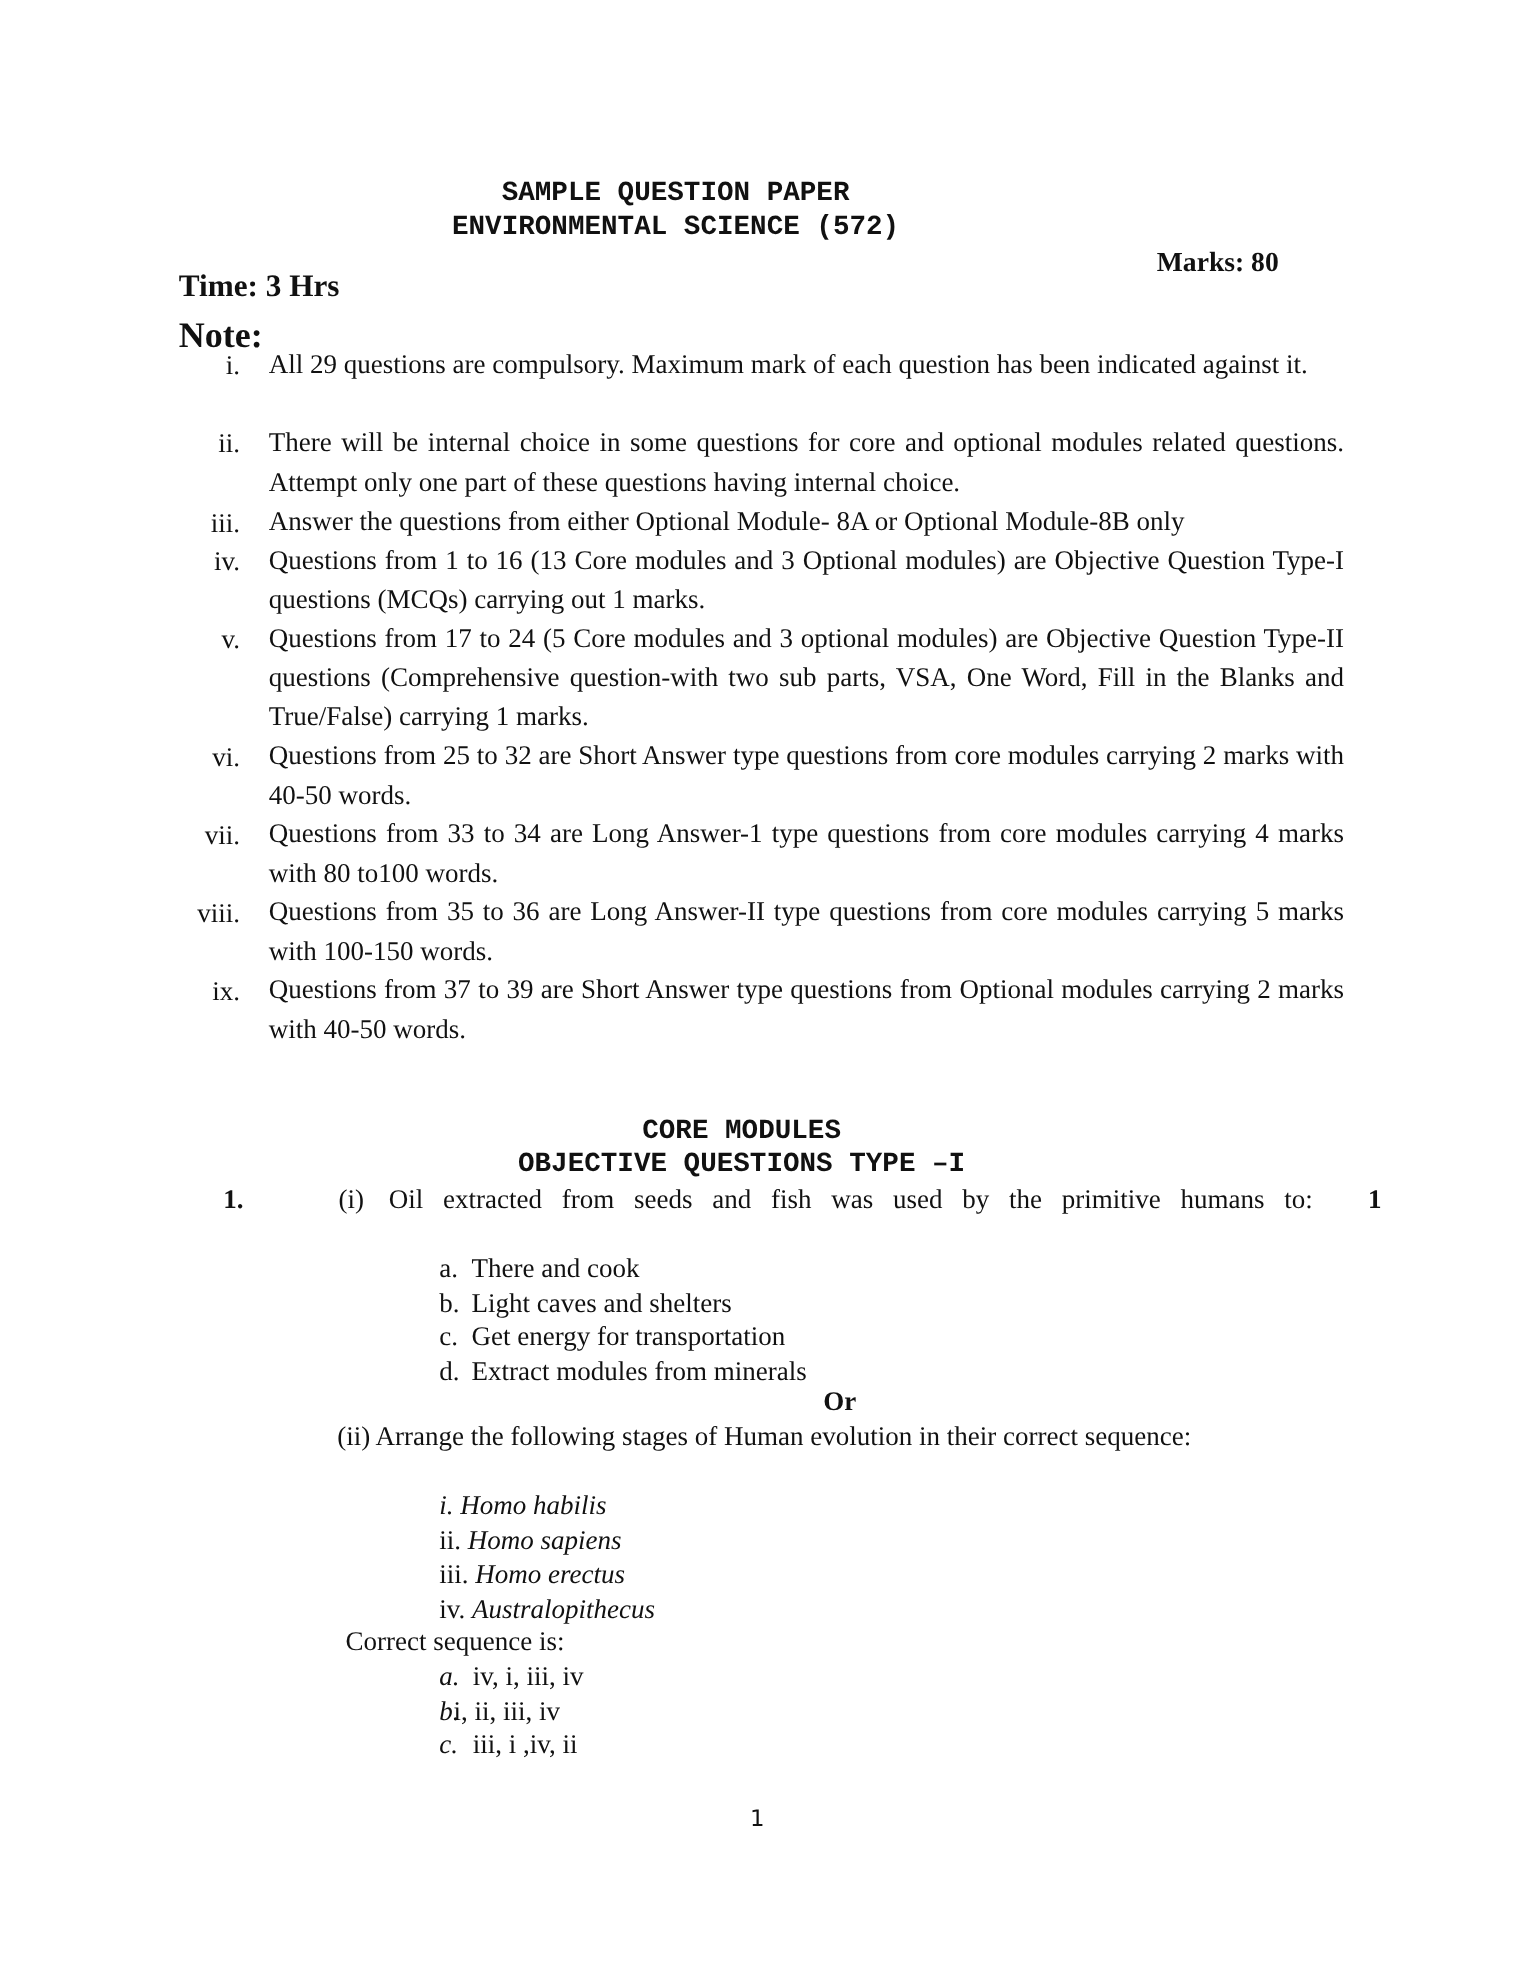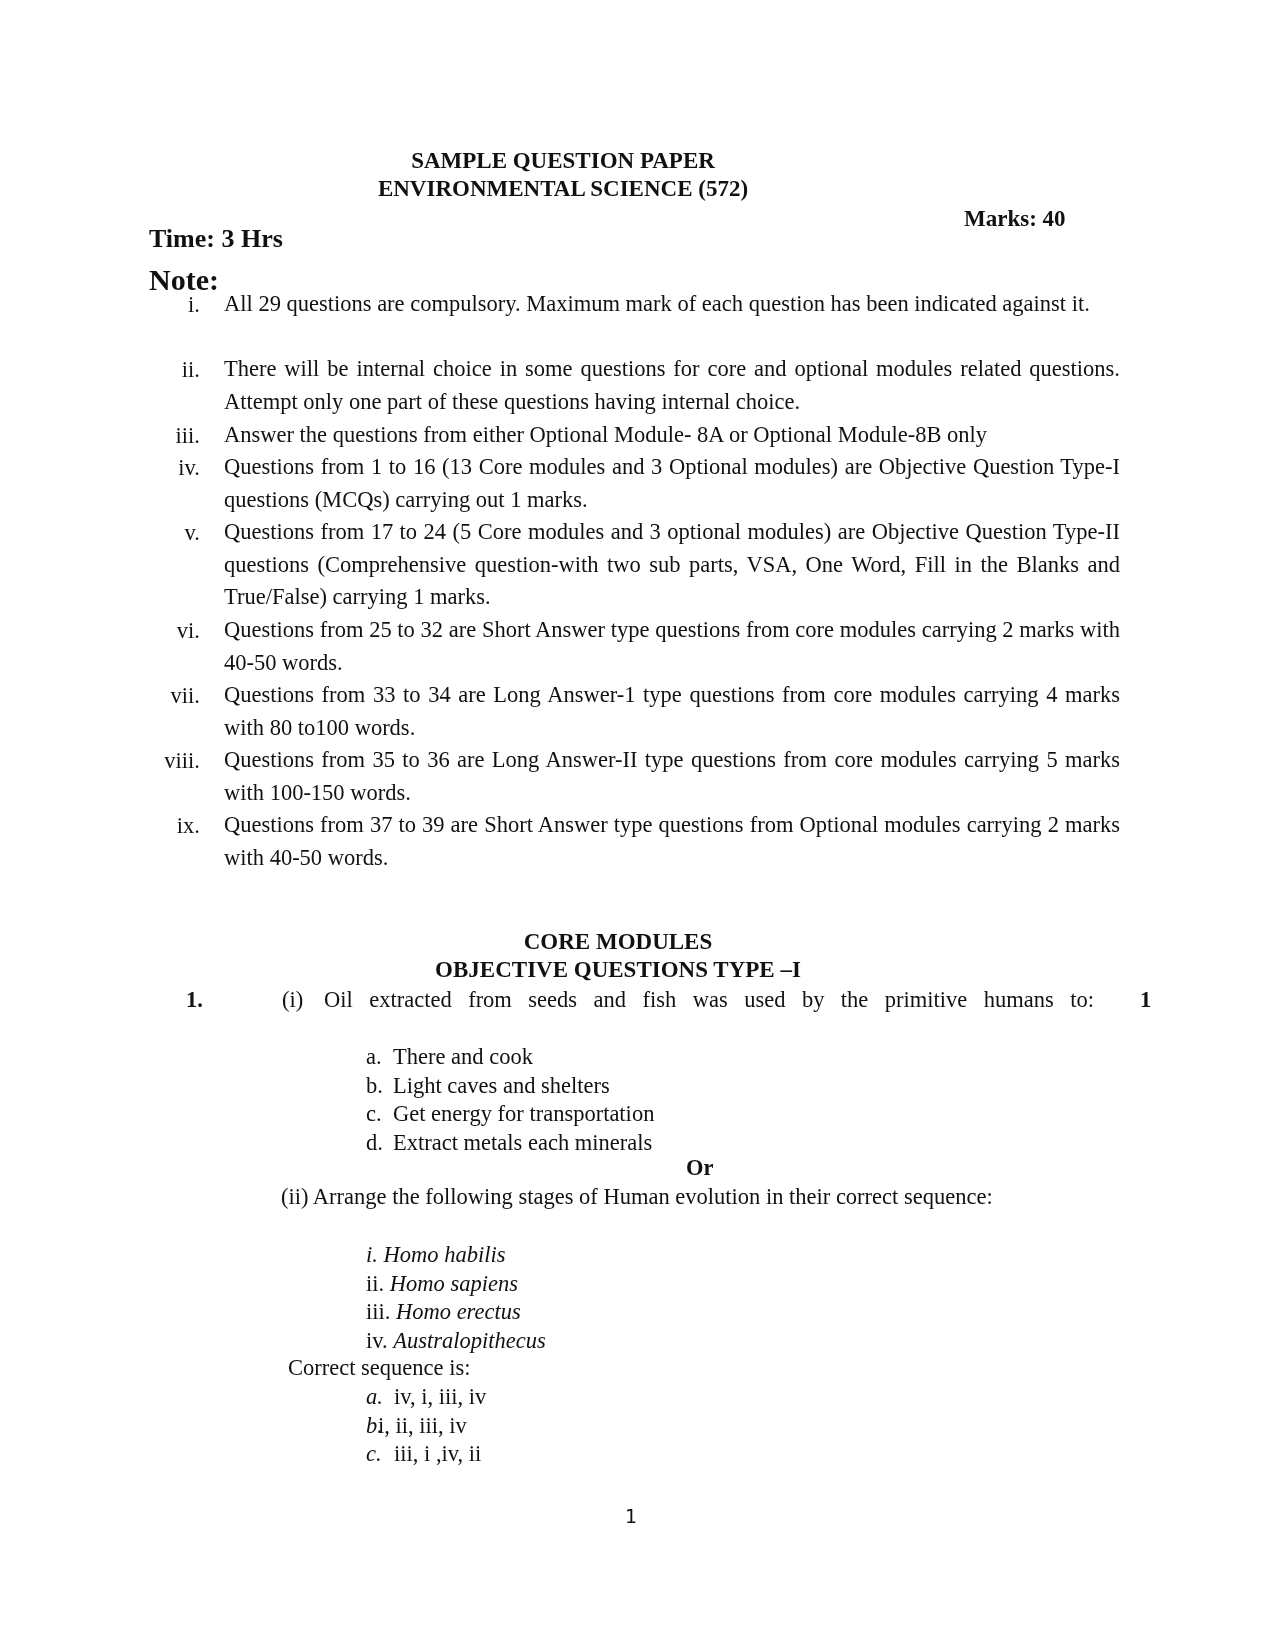--- a/index.html
+++ b/index.html
@@ -4,36 +4,36 @@
 <style>
   html, body { margin: 0; padding: 0; background: #ffffff; }
   body {
     width: 1275px; height: 1651px; position: relative; overflow: hidden;
     font-family: "Liberation Serif", "DejaVu Serif", serif;
     color: #111111;
     font-size: 22.5px;
   }
   .abs { position: absolute; white-space: nowrap; }
   .bold { font-weight: bold; }
-  .center { left: 0; width: 1126px; text-align: center; }
+  .center { left: 0; width: 1126px; text-align: center; font-family: Liberation Mono, monospace; }
   .title { font-size: 23px; font-weight: bold; }
   .note-item { position: absolute; left: 140px; width: 980px; }
   .note-num { position: absolute; width: 60px; text-align: right; left: 0; }
   .note-text { position: absolute; left: 84px; width: 896px; text-align: justify; line-height: 32.5px; white-space: normal; }
   .opt { position: absolute; white-space: nowrap; line-height: 28px; }
   .it { font-style: italic; }
   .pagenum { font-family: "DejaVu Sans", sans-serif; font-size: 19px; }
 </style>
 </head>
 <body>
 
 <div class="abs center title" style="top:148px;">SAMPLE QUESTION PAPER</div>
 <div class="abs center title" style="top:176px;">ENVIRONMENTAL SCIENCE (572)</div>
 <div class="abs bold" style="left:149px; top:224px; font-size:26px;">Time: 3 Hrs</div>
-<div class="abs bold" style="left:964px; top:206px; font-size:23px;">Marks: 40</div>
+<div class="abs bold" style="left:964px; top:206px; font-size:23px;">Marks: 80</div>
 
 <div class="abs bold" style="left:149px; top:263px; font-size:30px;">Note:</div>
 
 <div id="notes-list">
     <div class="note-item" style="top: 292px;">
       <span class="note-num" style="top: 0px;">i.</span>
       <div class="note-text" style="top: -4px;">All 29 questions are compulsory. Maximum mark of each question has been indicated against it.</div>
     </div>
     <div class="note-item" style="top: 357px;">
       <span class="note-num" style="top: 0px;">ii.</span>
@@ -78,21 +78,21 @@
 <div class="abs bold" style="left:1140px; top:987px;">1</div>
 
 <div id="part-i-options">
     <div class="opt" style="left: 366px; top: 1043px;">a.</div>
     <div class="opt" style="left: 393px; top: 1043px;">There and cook</div>
     <div class="opt" style="left: 366px; top: 1071.5px;">b.</div>
     <div class="opt" style="left: 393px; top: 1071.5px;">Light caves and shelters</div>
     <div class="opt" style="left: 366px; top: 1100px;">c.</div>
     <div class="opt" style="left: 393px; top: 1100px;">Get energy for transportation</div>
     <div class="opt" style="left: 366px; top: 1128.5px;">d.</div>
-    <div class="opt" style="left: 393px; top: 1128.5px;">Extract metals each minerals</div>
+    <div class="opt" style="left: 393px; top: 1128.5px;">Extract modules from minerals</div>
   </div>
 
 <div class="abs bold" style="left:686px; top:1155px;">Or</div>
 <div class="abs" style="left:281px; top:1184px;">(ii) Arrange the following stages of Human evolution in their correct sequence:</div>
 
 <div id="part-ii-stages">
     <div class="opt" style="left: 366px; top: 1241px;"><span class="it">i.</span> <span class="it">Homo habilis</span></div>
     <div class="opt" style="left: 366px; top: 1269.5px;"><span>ii.</span> <span class="it">Homo sapiens</span></div>
     <div class="opt" style="left: 366px; top: 1298px;"><span>iii.</span> <span class="it">Homo erectus</span></div>
     <div class="opt" style="left: 366px; top: 1326.5px;"><span>iv.</span> <span class="it">Australopithecus</span></div>

